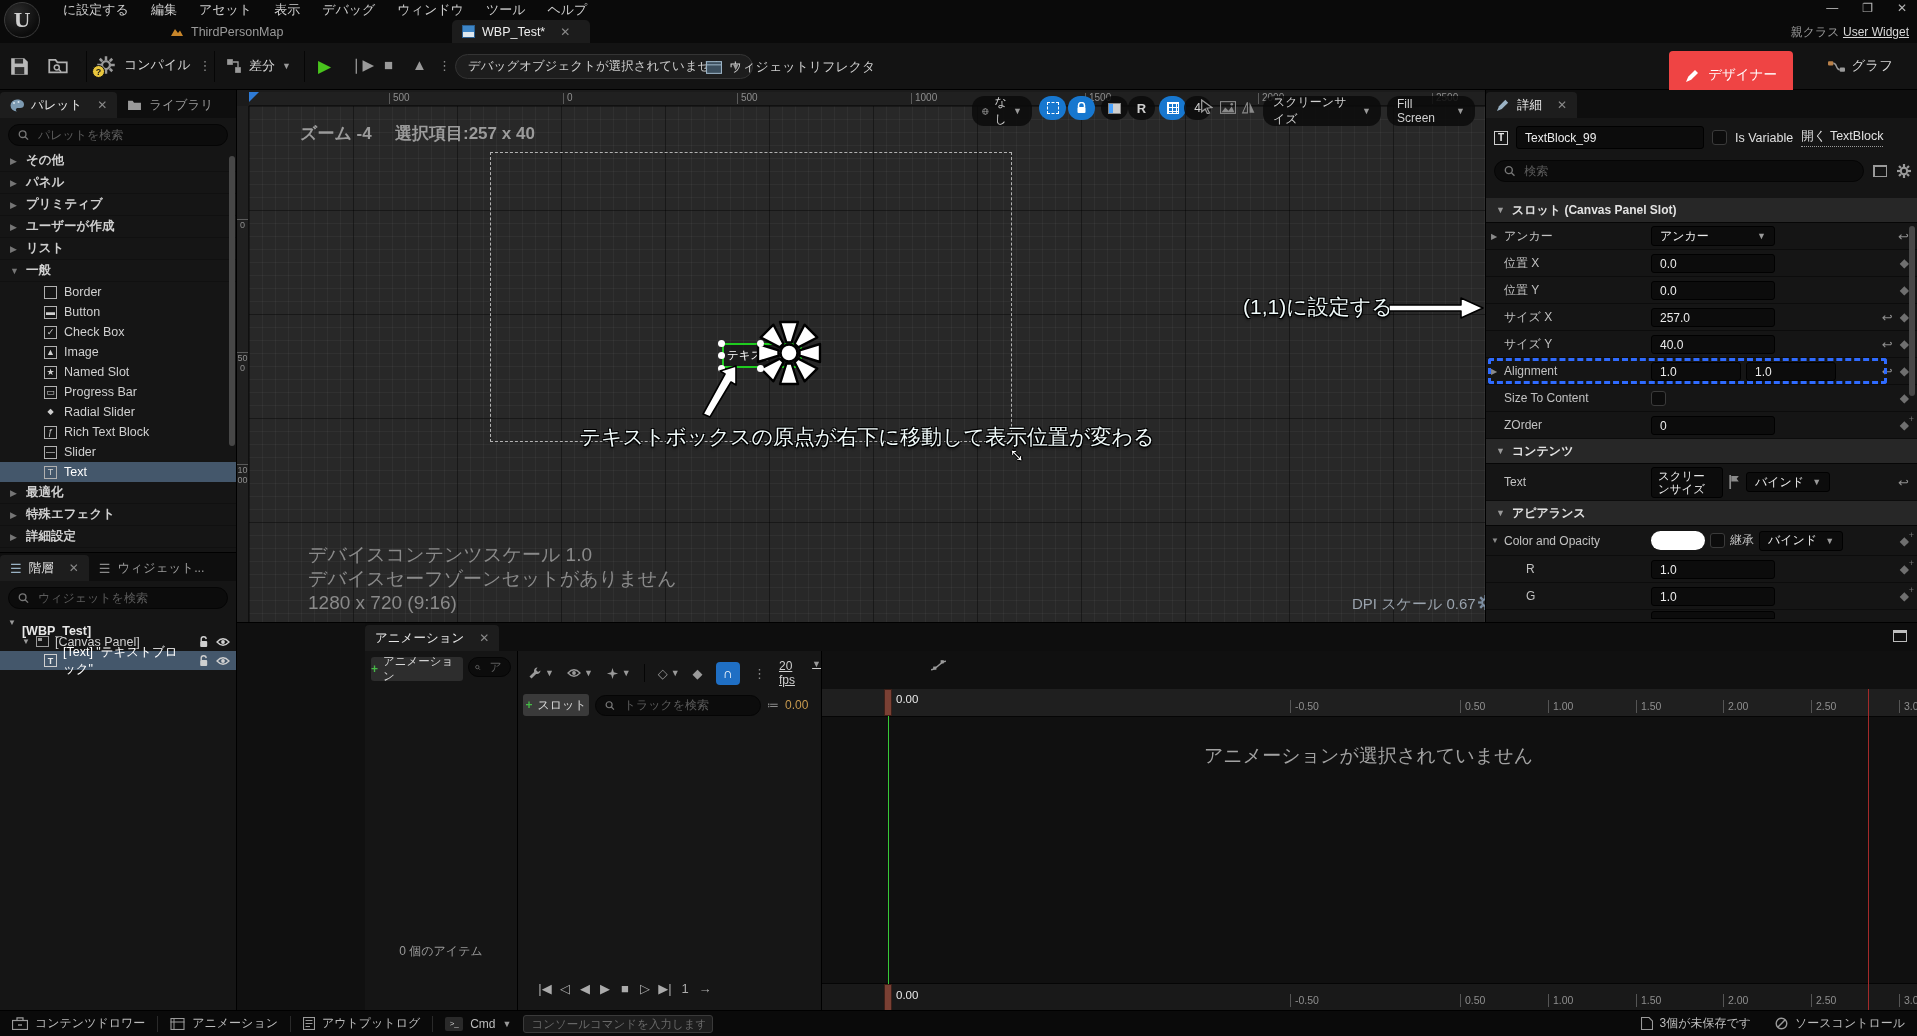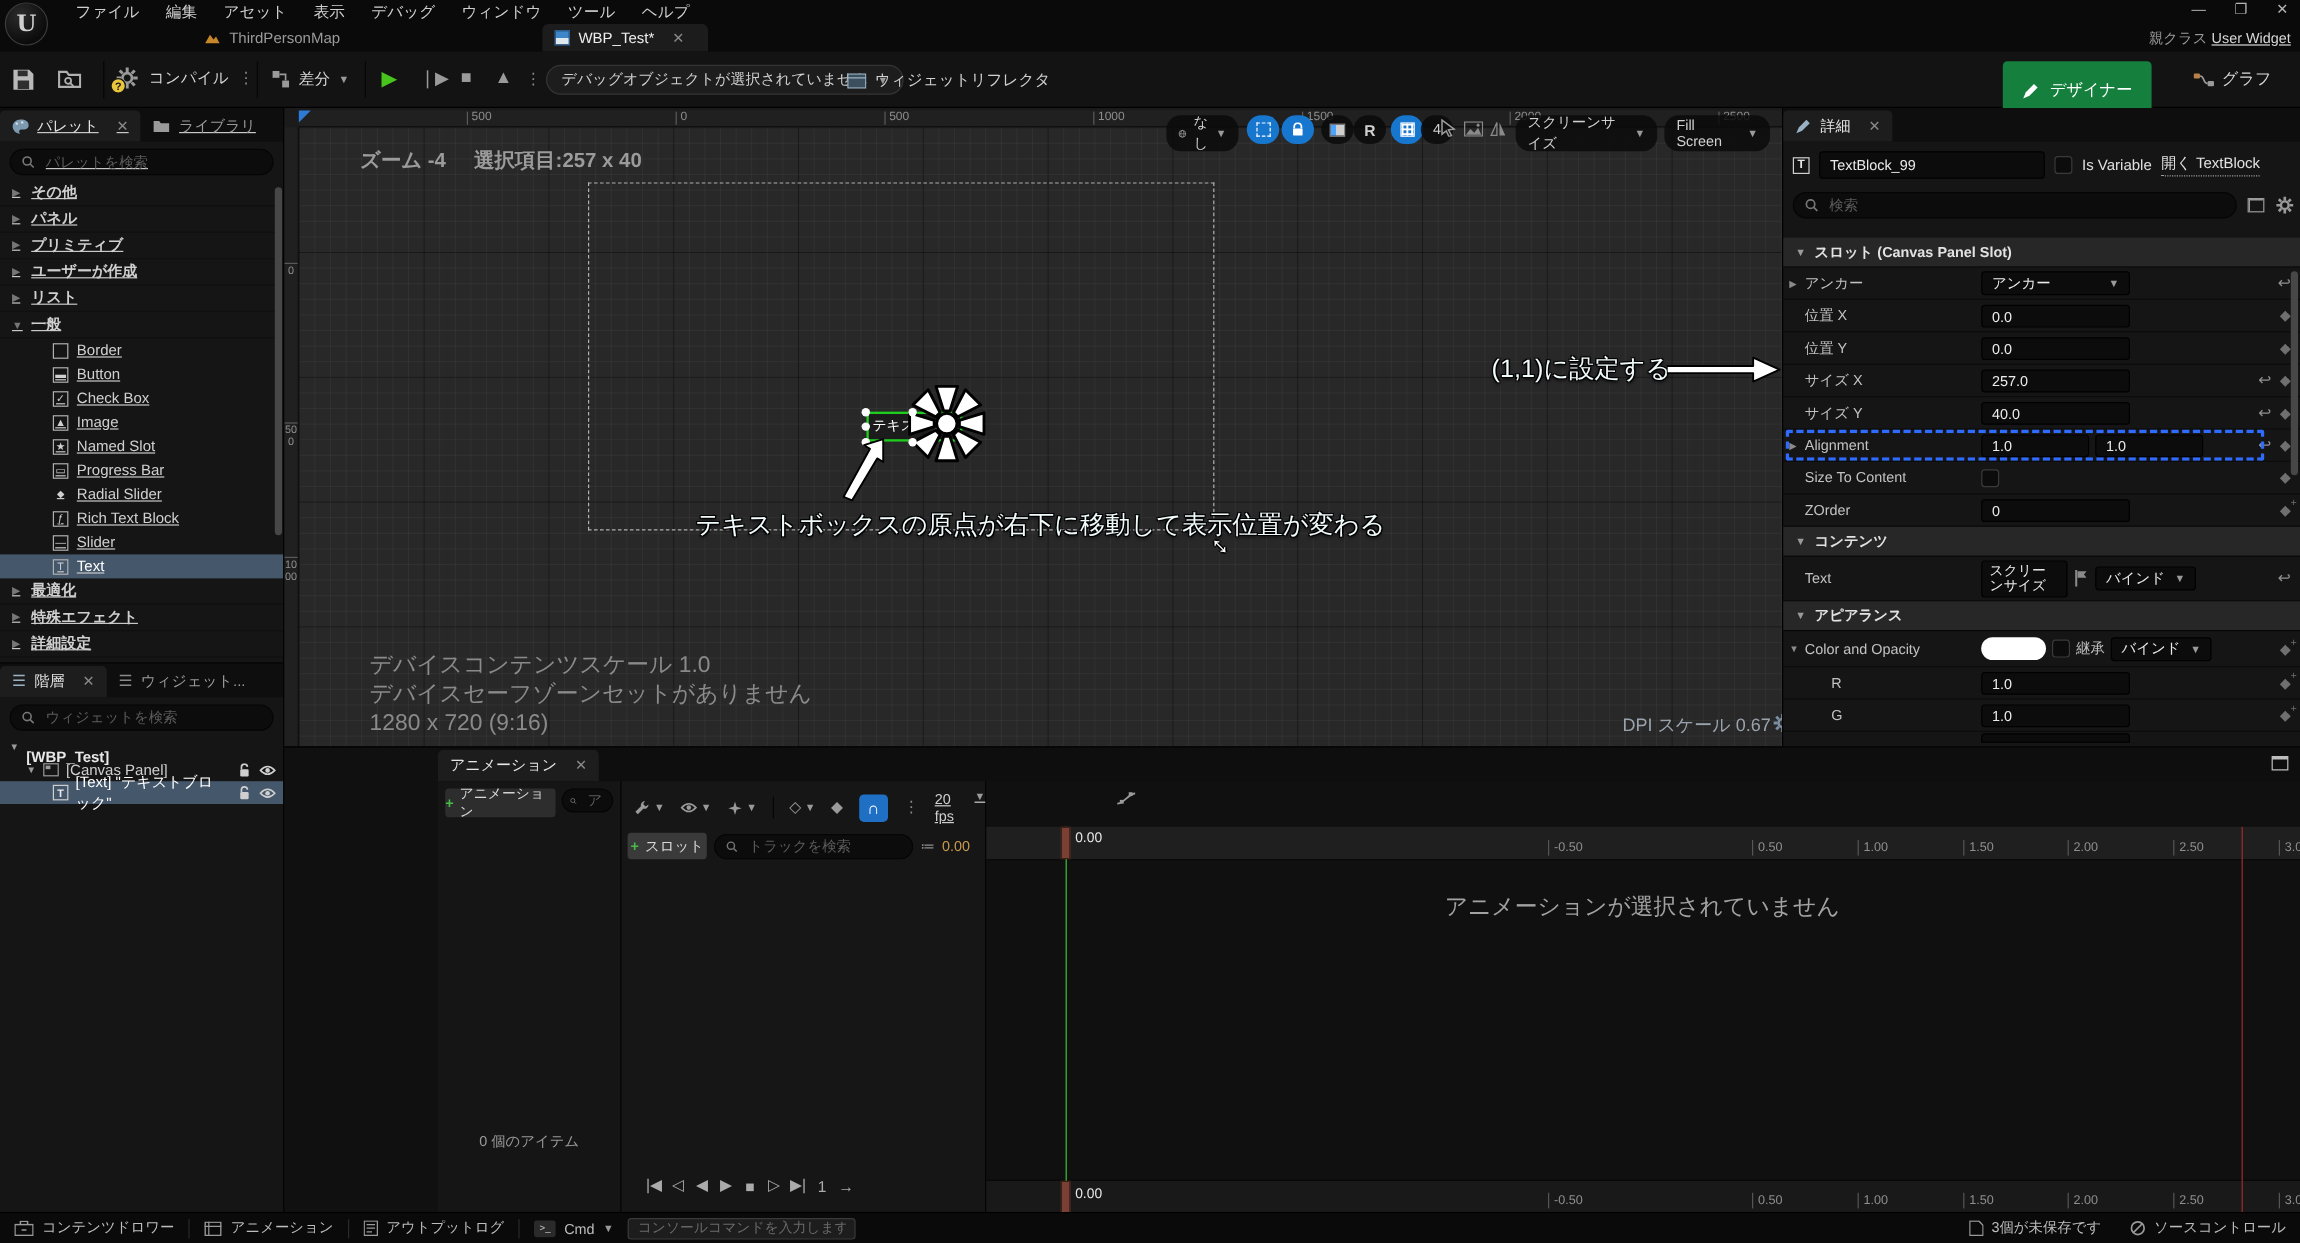--- a/index.html
+++ b/index.html
@@ -33,41 +33,41 @@
   .toolbar { position:absolute; top:43px; left:0; right:0; height:47px; background:#131313;
              border-bottom:1px solid #000; }
   .tsep { position:absolute; top:8px; width:1px; height:31px; background:#060606; }
   .tbtn-label { font-size:13px; color:#d6d6d6; }
   .chev { font-size:9px; color:#9a9a9a; }
   .dots { color:#8a8a8a; font-size:13px; letter-spacing:0; }
   .debug-pill { position:absolute; left:455px; top:11px; height:25px; display:flex; align-items:center; gap:8px;
                 background:#1d1d1d; border:1px solid #343434; border-radius:13px; padding:0 12px;
                 font-size:12.5px; color:#cfcfcf; }
   .flatbtn { position:absolute; display:flex; align-items:center; gap:7px; font-size:13px; color:#d0d0d0; }
-  .designer-btn { position:absolute; right:124px; top:8px; height:48px; padding:12px 16px; background:#15803d;
+  .designer-btn { position:absolute; right:124px; top:8px; height:48px; padding:12px 16px; background:#ef4444;
                   border-radius:4px; display:flex; align-items:center; gap:8px; color:#fff; font-size:13.5px; }
   .graph-btn { position:absolute; right:12px; top:8px; height:30px; padding:0 12px;
                display:flex; align-items:center; gap:7px; color:#d6d6d6; font-size:13.5px; }
   .q-badge { position:absolute; left:-4px; bottom:-3px; width:13px; height:13px; border-radius:50%;
              background:#e8c53c; color:#161616; font-size:9px; font-weight:bold;
              display:flex; align-items:center; justify-content:center; border:1px solid #111; }
 
   
   .ptab-row { display:flex; height:28px; background:#0e0e0e; align-items:flex-end; }
   .ptab { display:flex; align-items:center; gap:7px; height:26px; padding:0 10px; font-size:12.5px; color:#9a9a9a; }
   .ptab.active { background:#1d1d1d; color:#e6e6e6; border-radius:4px 4px 0 0; }
   .searchbox { display:flex; align-items:center; gap:7px; background:#0c0c0c; border:1px solid #050505;
                border-radius:11px; height:22px; padding:0 9px; }
   .searchbox input { background:none; border:0; outline:none; color:#ccc; font-size:12px; width:100%;
                      font-family:inherit; }
   .searchbox input::placeholder { color:#5c5c5c; }
 
   
   .palette { position:absolute; top:90px; left:0; width:237px; height:462px; background:#151515;
-             border-right:1px solid #000; overflow:hidden;text-decoration:underline; }
+             border-right:1px solid #000; overflow:hidden; }
   .pgroup { display:flex; align-items:center; gap:8px; height:22px; padding-left:10px;
             font-size:12.5px; font-weight:bold; color:#cfcfcf; border-bottom:1px solid #101010; }
   .garrow { color:#767676; font-size:9px; width:8px; }
   .witem { display:flex; align-items:center; gap:7px; height:20px; padding-left:44px; font-size:12.5px; color:#d0d0d0; }
   .witem.sel { background:#44576b; color:#fff; }
   .wicon { width:13px; height:13px; border:1px solid #b0b0b0; font-size:9px; line-height:11px;
            text-align:center; color:#cfcfcf; flex:0 0 auto; }
   .wicon.nobox { border:none; font-size:8px; }
   .vscroll { position:absolute; width:6px; border-radius:3px; background:#474747; }
 
@@ -186,21 +186,21 @@
 </style>
 </head>
 <body>
 
 <div id="app">
 
   <div class="titlebar">
     <div class="ue-logo">U</div>
     <div class="menu">
 
-    <span class="menu-item">ファイル</span>
+    <span class="menu-item">に設定する</span>
         <span class="menu-item">編集</span>
         <span class="menu-item">アセット</span>
         <span class="menu-item">表示</span>
         <span class="menu-item">デバッグ</span>
         <span class="menu-item">ウィンドウ</span>
         <span class="menu-item">ツール</span>
         <span class="menu-item">ヘルプ</span>
       </div>
     <div class="winctl">
       <span>—</span>

